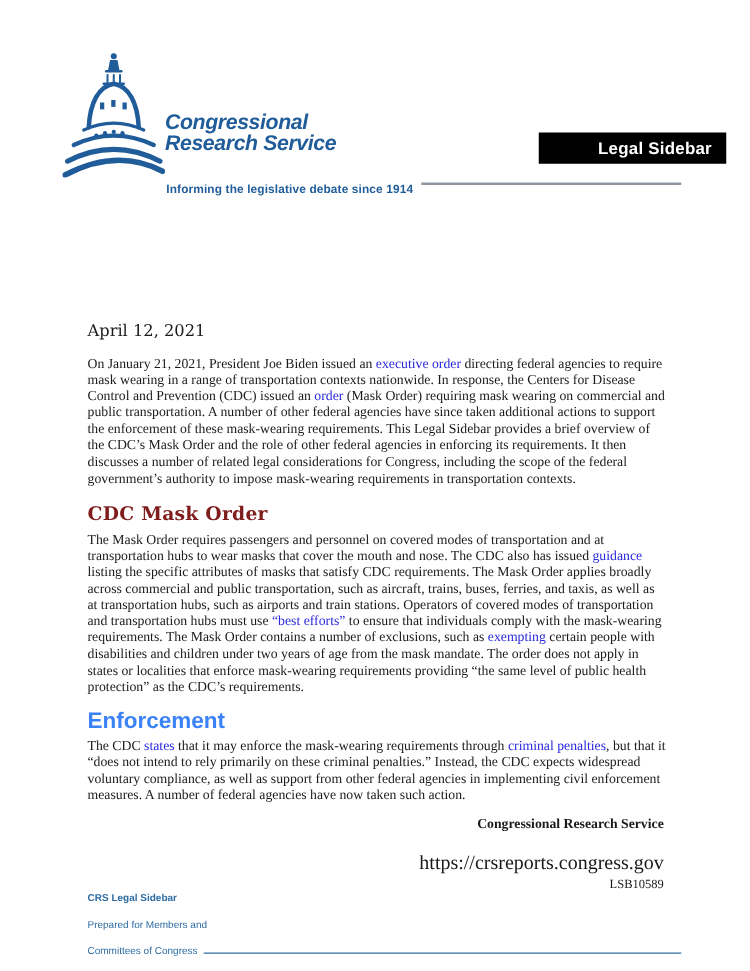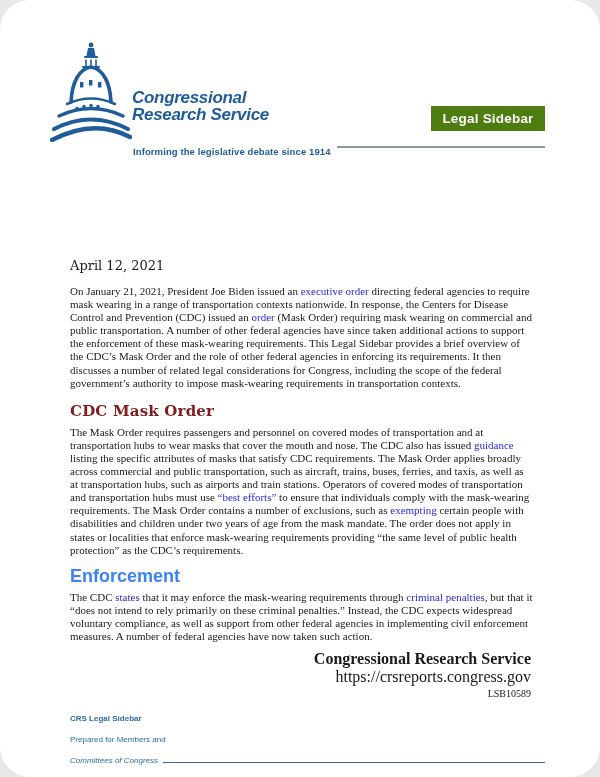--- a/index.html
+++ b/index.html
@@ -1,42 +1,43 @@
 <!DOCTYPE html>
 <html><head>
 <meta charset="utf-8">
 <style>
   html,body{margin:0;padding:0;background:#e8e8e8;}
   .page{
     position:relative; width:600px; height:777px; background:#ffffff;
     margin:0 auto; overflow:hidden;
-    font-family:"Liberation Serif", serif; color:#1a1a1a;border-radius:30px;
+    font-family:"Liberation Serif", serif; color:#1a1a1a;
   }
   
   .dome{position:absolute; left:50px; top:40px; width:82px; height:102px;}
   .wordmark{
     position:absolute; left:132px; top:90px;
     font-family:"Liberation Sans", sans-serif; font-weight:bold; font-style:italic;
     font-size:17px; line-height:16.5px; color:#1f5c99; letter-spacing:-0.3px;
   }
   .wordmark span{display:block;}
   .tagline-row{
     position:absolute; left:133px; top:146px; right:55px;
     display:flex; align-items:flex-start;
   }
   .tagline{
     font-family:"Liberation Sans", sans-serif; font-weight:bold;
     font-size:9.5px; color:#1f5c99; letter-spacing:0.1px; white-space:nowrap;
   }
   .header-rule{flex:1; border-bottom:2px solid #8e97a0; margin:0 0 3px 6px;}
   .badge{
     position:absolute; left:431px; top:106px; width:114px; height:25px;
-    background:#4d7c0f; color:#ffffff; display:flex; align-items:center; justify-content:center;
+    background:#000000; color:#ffffff; display:flex; align-items:center; justify-content:center;
     font-family:"Liberation Sans", sans-serif; font-weight:bold; font-size:13.5px;
     letter-spacing:0.2px;
+    padding-left:36px;
   }
   
   h1.doc-title{
     position:absolute; left:70px; top:180px; margin:0;
     font-family:"DejaVu Serif", serif; font-weight:bold;
     font-size:19px; line-height:32px; color:#141414; letter-spacing:0.2px;
   }
   h1.doc-title span{display:block; white-space:nowrap;}
   .doc-date{
     position:absolute; left:70px; top:258px;
@@ -54,32 +55,32 @@
   }
   .body-col h3{
     font-family:Liberation Sans, sans-serif; font-size:18px; line-height:15px;
     margin:5px 0 7px 0; color:#3b82f6;
   }
   a.lnk{color:#2828dd; text-decoration:none; cursor:pointer;}
   
   .signature{
     position:absolute; left:70px; top:653px; width:461px; text-align:right;
   }
-  .sig-org{font-weight:bold; font-size:16px; line-height:12px; margin-bottom:6px;}
+  .sig-org{font-weight:bold; font-size:11px; line-height:12px; margin-bottom:20px;}
   .sig-url{font-size:16px; line-height:11px; margin-bottom:6px;}
   .sig-id{font-size:10px; line-height:11px;}
   
   .footer-left{
     position:absolute; left:70px; top:714px; width:475px;
     font-family:"Liberation Sans", sans-serif; font-size:8px; line-height:9px;
     color:#2e6da4;
   }
   .footer-left .f1{font-weight:bold; margin-bottom:12px;}
   .footer-left .f2{margin-bottom:12px;}
-  .f3-row{display:flex; align-items:flex-end;font-style:italic;}
+  .f3-row{display:flex; align-items:flex-end;}
   .f3-row span.txt{white-space:nowrap;}
   .footer-rule{flex:1; border-bottom:1px solid #2e6da4; margin:0 0 2px 5px;}
 </style>
 </head>
 <body>
 
 <div class="page">
 
   <svg class="dome" viewBox="0 0 82 102" aria-hidden="true">
     <g fill="none" stroke="#1f5c99" stroke-linecap="round">

